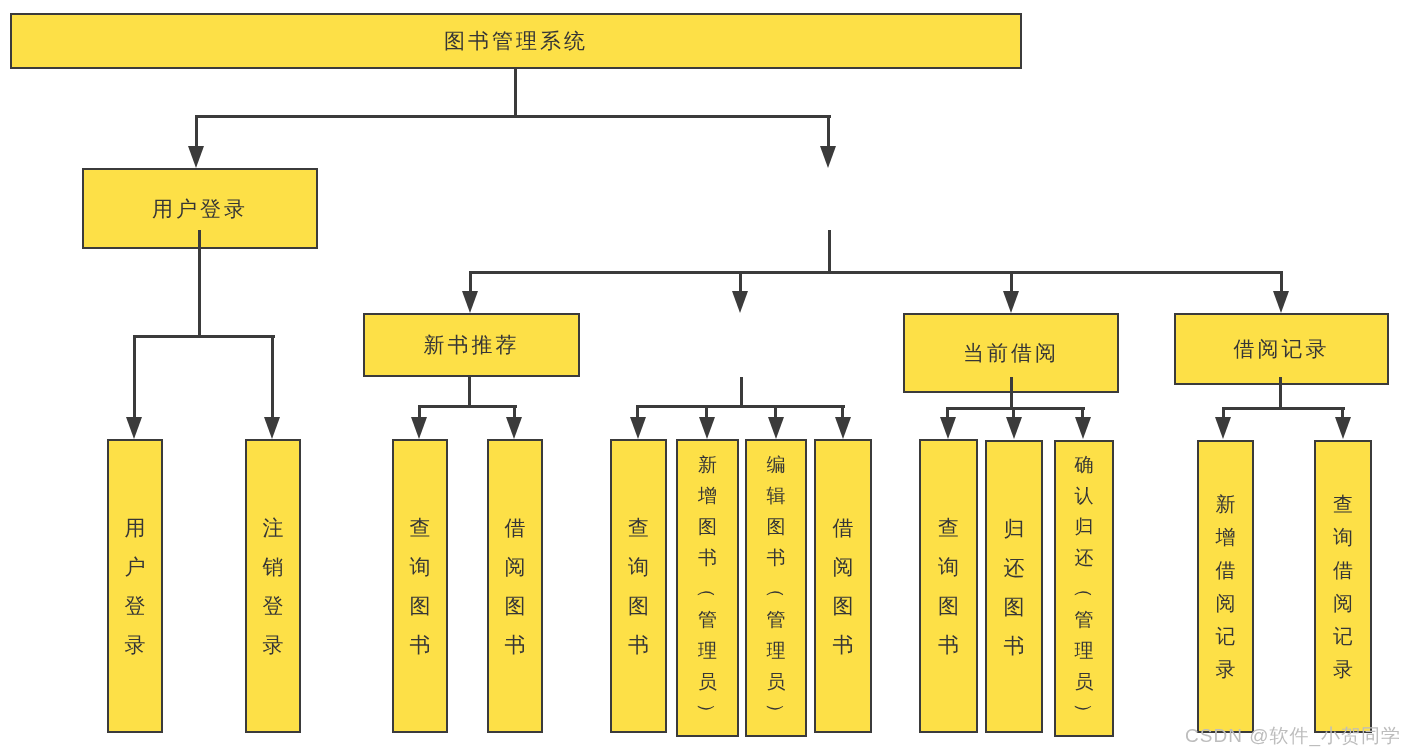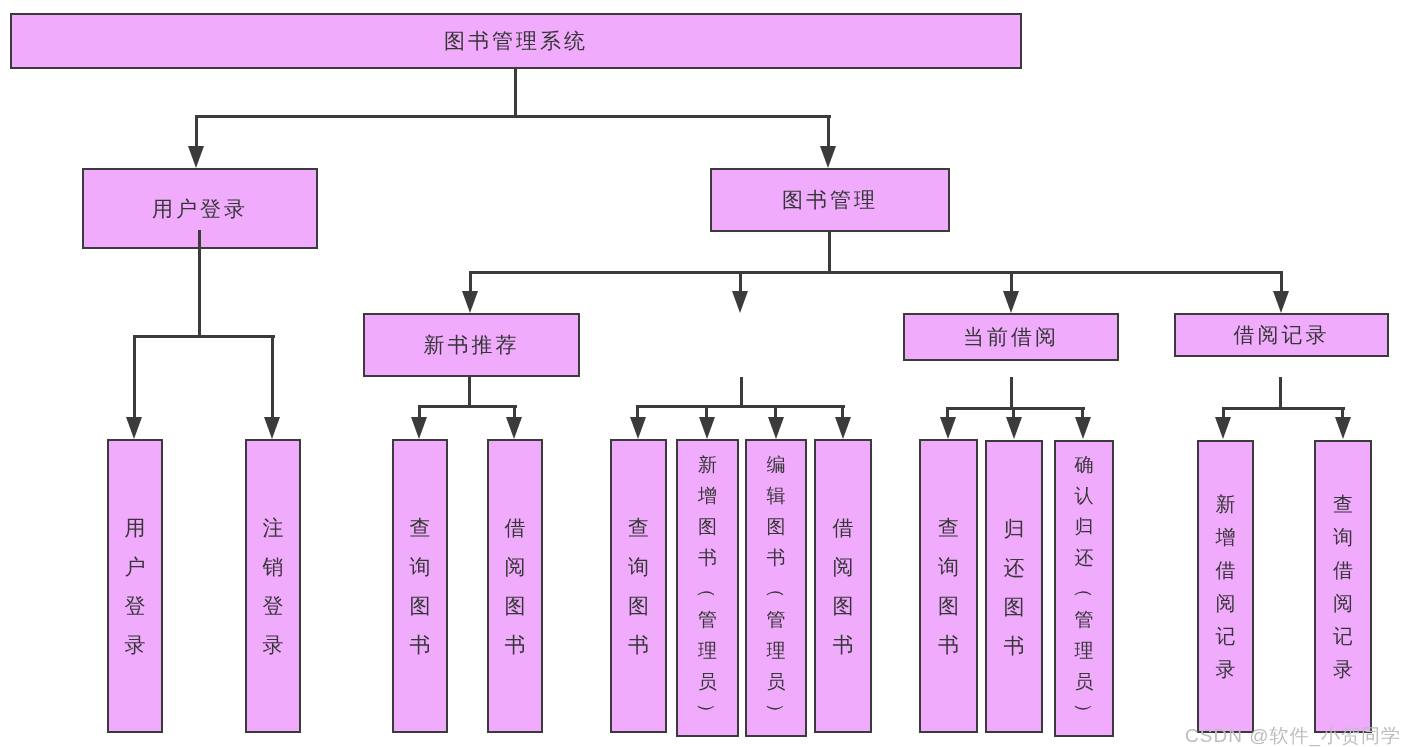--- a/index.html
+++ b/index.html
@@ -1,19 +1,19 @@
 <!DOCTYPE html>
 <html><head>
 <meta charset="utf-8">
 <style>
   html,body{margin:0;padding:0;background:#ffffff;}
   body{width:1405px;height:747px;position:relative;overflow:hidden;
        font-family:"Liberation Sans","DejaVu Sans",sans-serif;}
   .canvas{position:absolute;left:0;top:0;width:1405px;height:747px;background:#fff;}
-  .box{position:absolute;box-sizing:border-box;background:#f0abfc;border:2px solid #3b3b3b;
+  .box{position:absolute;box-sizing:border-box;background:#fde047;border:2px solid #3b3b3b;
        display:flex;align-items:center;justify-content:center;color:#363636;}
   .hbox{font-size:21px;letter-spacing:3px;font-weight:500;}
   .vbox{flex-direction:column;}
   .vbox span{display:block;text-align:center;line-height:1;}
   .v4{font-size:21px;gap:18px;}
   .v6{font-size:20px;gap:13px;}
   .v9{font-size:19px;gap:12px;}
   .par{transform:rotate(90deg);}
   .hl{position:absolute;height:3px;background:#3b3b3b;}
   .vl{position:absolute;width:3px;background:#3b3b3b;}
@@ -31,43 +31,42 @@
   <div class="box hbox" style="left:10px;top:13px;width:1012px;height:56px">图书管理系统</div>
 
   <div class="vl" style="left:514px;top:67px;height:50px"></div>
   <div class="hl" style="left:196px;top:115px;width:635px"></div>
   <div class="vl" style="left:195px;top:115px;height:33px"></div>
   <div class="arr" style="left:188px;top:146px"></div>
   <div class="vl" style="left:827px;top:115px;height:33px"></div>
   <div class="arr" style="left:820px;top:146px"></div>
 
   <div class="box hbox" style="left:82px;top:168px;width:236px;height:81px">用户登录</div>
-  <div class="box hbox" style="left:710px;top:168px;width:240px;height:64px">图书管理</div>
 
   <div class="vl" style="left:198px;top:230px;height:107px"></div>
   <div class="hl" style="left:133px;top:335px;width:142px"></div>
   <div class="vl" style="left:133px;top:335px;height:84px"></div>
   <div class="arr" style="left:126px;top:417px"></div>
   <div class="vl" style="left:271px;top:335px;height:84px"></div>
   <div class="arr" style="left:264px;top:417px"></div>
 
   <div class="vl" style="left:828px;top:230px;height:43px"></div>
   <div class="hl" style="left:469px;top:271px;width:814px"></div>
   <div class="vl" style="left:469px;top:271px;height:20px"></div>
   <div class="arr" style="left:462px;top:291px"></div>
   <div class="vl" style="left:739px;top:271px;height:20px"></div>
   <div class="arr" style="left:732px;top:291px"></div>
   <div class="vl" style="left:1010px;top:271px;height:20px"></div>
   <div class="arr" style="left:1003px;top:291px"></div>
   <div class="vl" style="left:1280px;top:271px;height:20px"></div>
   <div class="arr" style="left:1273px;top:291px"></div>
 
   <div class="box hbox" style="left:363px;top:313px;width:217px;height:64px">新书推荐</div>
-  <div class="box hbox" style="left:903px;top:313px;width:216px;height:48px">当前借阅</div>
-  <div class="box hbox" style="left:1174px;top:313px;width:215px;height:44px">借阅记录</div>
+  <div class="box hbox" style="left:903px;top:313px;width:216px;height:80px">当前借阅</div>
+  <div class="box hbox" style="left:1174px;top:313px;width:215px;height:72px">借阅记录</div>
 
   <div class="vl" style="left:468px;top:377px;height:31px"></div>
   <div class="hl" style="left:418px;top:405px;width:99px"></div>
   <div class="vl" style="left:418px;top:405px;height:14px"></div>
   <div class="arr" style="left:411px;top:417px"></div>
   <div class="vl" style="left:513px;top:405px;height:14px"></div>
   <div class="arr" style="left:506px;top:417px"></div>
 
   <div class="vl" style="left:740px;top:377px;height:31px"></div>
   <div class="hl" style="left:636px;top:405px;width:209px"></div>

